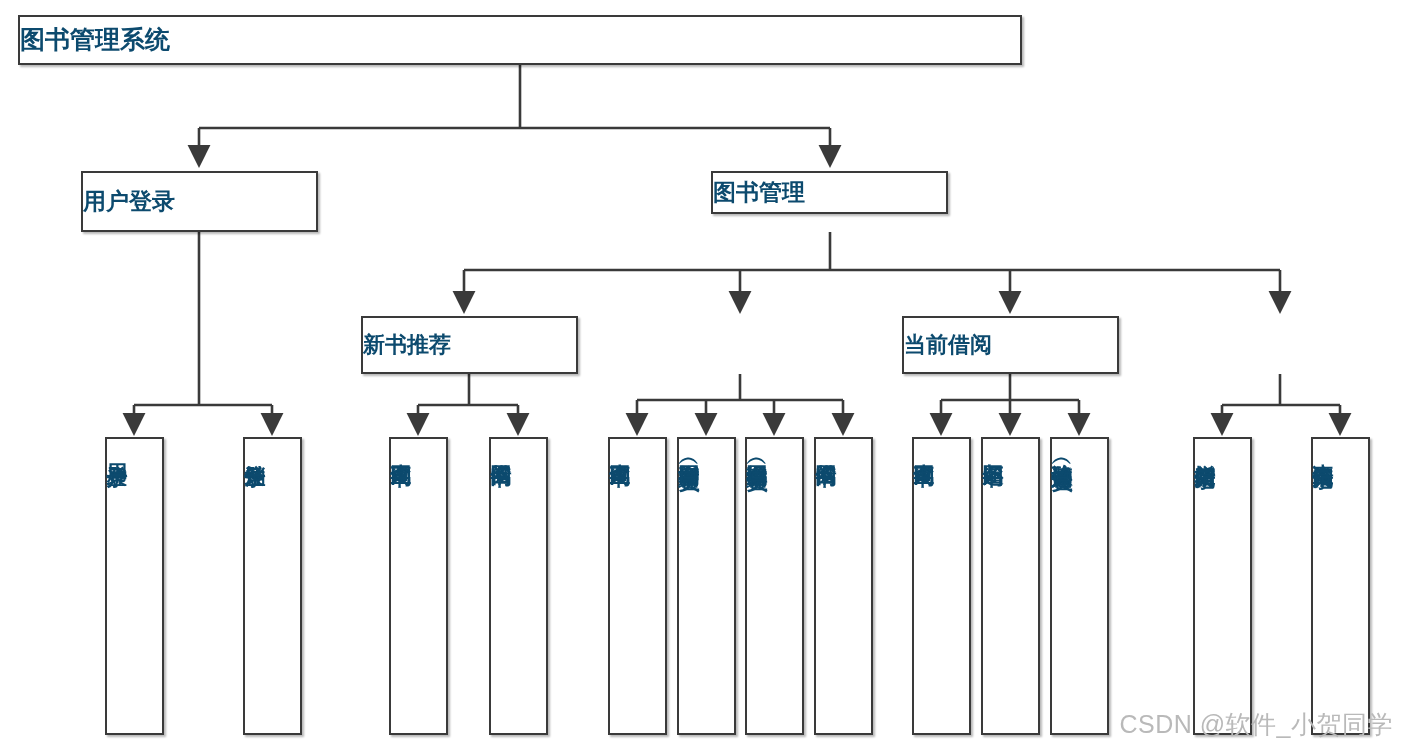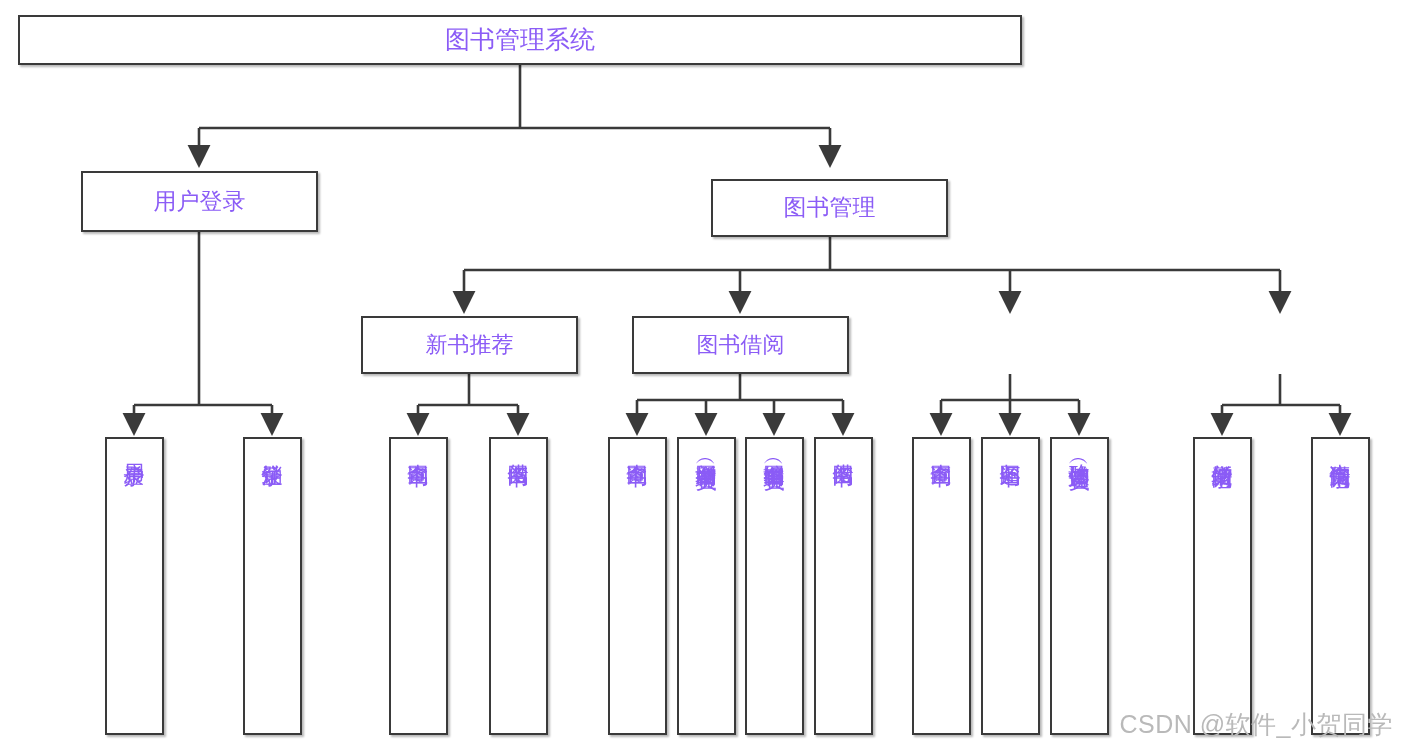--- a/index.html
+++ b/index.html
@@ -26,23 +26,23 @@
     pointer-events: none;
   }
   .node {
     position: absolute;
     box-sizing: border-box;
     background: #ffffff;
     border: 2px solid #3a3a3a;
     box-shadow: 2px 2px 2px rgba(0,0,0,0.28);
     display: flex;
     align-items: center;
-    justify-content: center;
-    color: #8b5cf6;
+    color: #0c4a6e;
     z-index: 2;
+    font-weight: bold;
   }
   .node .label {
     display: block;
     text-align: center;
     line-height: 1.18;
     white-space: nowrap;
   }
   
   .node.horiz .label {
     writing-mode: horizontal-tb;
@@ -129,29 +129,29 @@
     </g>
   </svg>
 
   <div class="node horiz" id="title-node" style="left:18px; top:15px; width:1004px; height:50px;">
     <span class="label">图书管理系统</span>
   </div>
 
   <div class="node horiz lvl2" style="left:81px; top:171px; width:237px; height:61px;">
     <span class="label">用户登录</span>
   </div>
-  <div class="node horiz lvl2" style="left:711px; top:171px; width:237px; height:58px;margin-top:8px;">
+  <div class="node horiz lvl2" style="left:711px; top:171px; width:237px; height:43px;">
     <span class="label">图书管理</span>
   </div>
 
   <div class="node horiz lvl3" style="left:361px; top:316px; width:217px; height:58px;">
     <span class="label">新书推荐</span>
   </div>
-  <div class="node horiz lvl3" style="left:632px; top:316px; width:217px; height:58px;">
-    <span class="label">图书借阅</span>
+  <div class="node horiz lvl3" style="left:902px; top:316px; width:217px; height:58px;">
+    <span class="label">当前借阅</span>
   </div>
 
   <div class="node vert leaf" style="left:105px; top:437px; width:59px; height:298px;">
     <span class="label">用户登录</span>
   </div>
   <div class="node vert leaf" style="left:243px; top:437px; width:59px; height:298px;">
     <span class="label">注销登录</span>
   </div>
 
   <div class="node vert leaf" style="left:389px; top:437px; width:59px; height:298px;">

